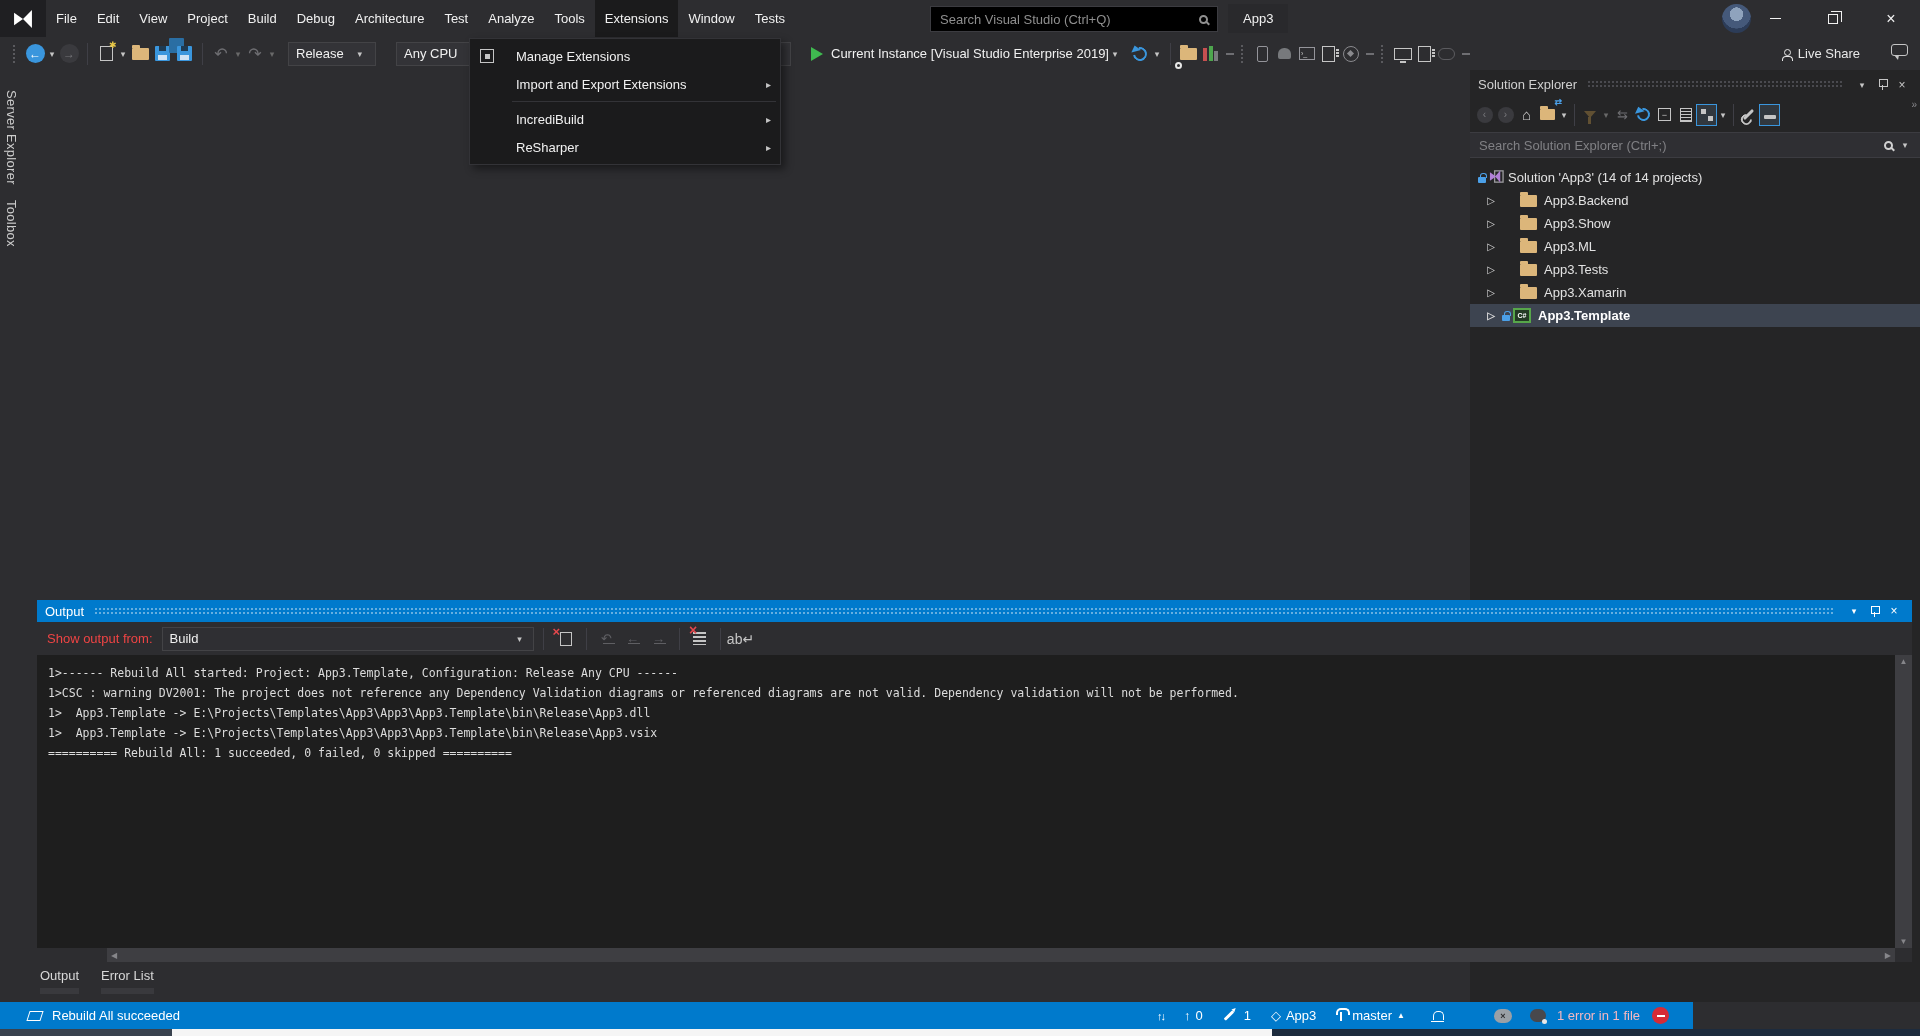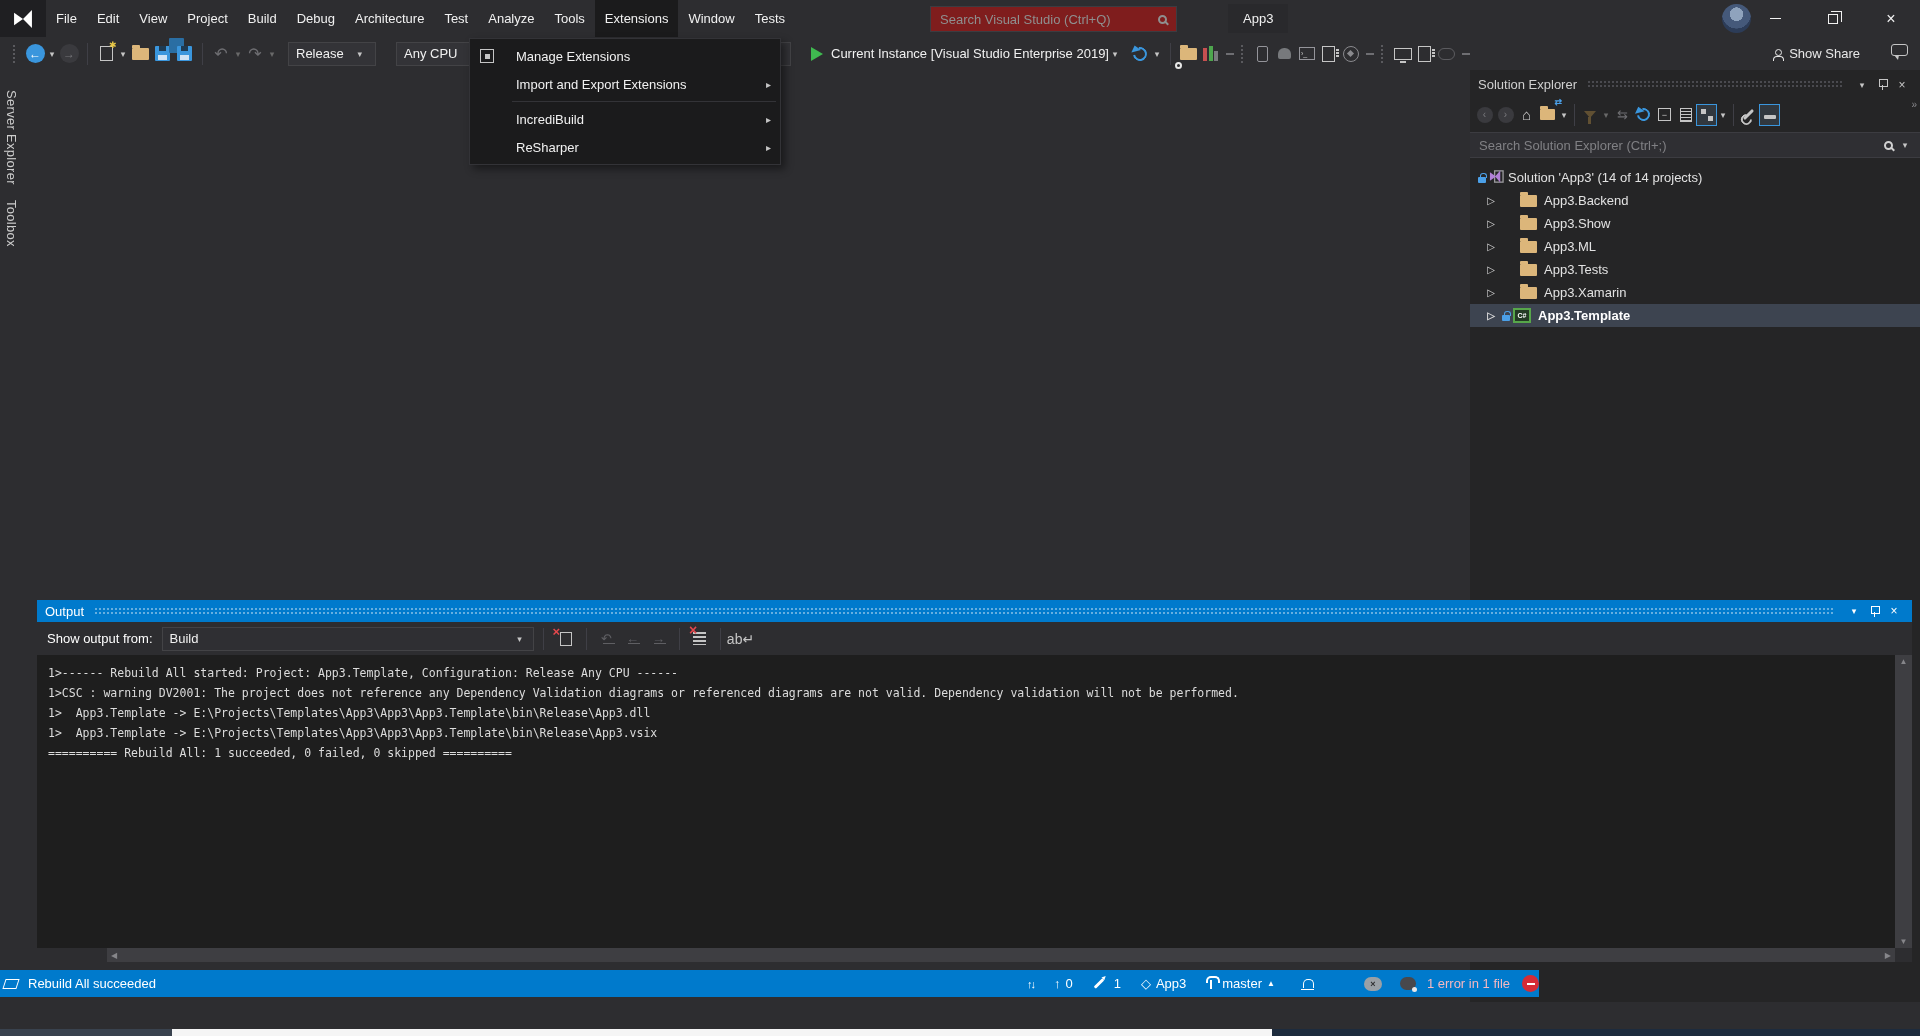--- a/index.html
+++ b/index.html
@@ -4,21 +4,21 @@
 <style>
   * { box-sizing: border-box; margin: 0; padding: 0; }
   html,body { width:1920px; height:1036px; background:#2d2d30; font-family:"Liberation Sans",sans-serif; overflow:hidden; }
   .window { position:relative; width:1920px; height:1036px; background:#2d2d30; color:#f1f1f1; }
 
   
   .titlebar { position:absolute; left:0; top:0; width:1920px; height:37px; background:#2d2d30; display:flex; align-items:center; }
   .vs-logo { width:46px; height:37px; display:flex; align-items:center; justify-content:center; background:#1f1f22; }
   .menu-item { padding:0 10px; height:37px; line-height:37px; font-size:13px; color:#f1f1f1; cursor:default; }
   .menu-item.active { background:#1b1b1c; }
-  .tb-search { position:absolute; left:930px; top:6px; width:247px; height:26px; background:#7f1d1d; border:1px solid #3c3c41; display:flex; align-items:center; padding:0 9px; }
+  .tb-search { position:absolute; left:930px; top:6px; width:288px; height:26px; background:#000000; border:1px solid #3c3c41; display:flex; align-items:center; padding:0 9px; }
   .tb-search .ph { flex:1; color:#8f8f8f; font-size:13px; white-space:nowrap; overflow:hidden; }
   .mag { width:9px; height:9px; border:2px solid #8f8f8f; border-radius:50%; position:relative; flex:none; }
   .mag::after { content:""; position:absolute; width:5px; height:2px; background:#8f8f8f; right:-4px; bottom:-2px; transform:rotate(45deg); }
   .mag.light { border-color:#d0d0d0; } .mag.light::after { background:#d0d0d0; }
   .app-title { position:absolute; left:1228px; top:4px; height:29px; padding:0 15px; background:#29292c; color:#f1f1f1; font-size:13px; display:flex; align-items:center; }
   .avatar { position:absolute; left:1722px; top:4px; width:29px; height:29px; border-radius:50%; background:radial-gradient(circle at 50% 35%, #8fa3bd 0 28%, #45597a 29% 60%, #2c3c58 61%); }
   .win-controls { position:absolute; right:0; top:0; height:37px; display:flex; }
   .win-btn { width:58px; height:37px; display:flex; align-items:center; justify-content:center; color:#f1f1f1; }
   .min-glyph { width:11px; height:1px; background:#f1f1f1; display:block; }
   .restore-glyph { width:10px; height:10px; border:1px solid #f1f1f1; position:relative; display:block; }
@@ -124,21 +124,21 @@
   .folder-ic::before { content:""; position:absolute; left:0; top:-3px; width:8px; height:3px; background:#dcb67a; border-radius:1px 1px 0 0; }
   .csharp-ic { width:18px; height:15px; background:#243a24; border:2px solid #57a64a; color:#fff; font-size:7px; font-weight:bold; display:flex; align-items:center; justify-content:center; margin-right:7px; flex:none; }
 
   
   .output { position:absolute; left:37px; top:600px; width:1875px; height:362px; background:#252526; }
   .out-title { height:22px; background:#007acc; display:flex; align-items:center; padding:0 8px; color:#ffffff; font-size:13px; }
   .out-title .dots { flex:1; height:9px; margin:0 10px; background-image:radial-gradient(rgba(255,255,255,.4) 1px, transparent 1.2px); background-size:4px 4px; }
   .out-title .ti-btn { color:#fff; }
   .out-title .pin::before { border-color:#fff; } .out-title .pin::after { background:#fff; }
   .out-toolbar { height:33px; display:flex; align-items:center; padding:0 10px; background:#2d2d30; }
-  .out-toolbar .lbl { font-size:13px; color:#ffffff; margin-right:9px; }
+  .out-toolbar .lbl { font-size:13px; color:#ef4444; margin-right:9px; }
   .out-combo { width:372px; height:24px; background:#2f2f33; border:1px solid #434346; display:flex; align-items:center; padding:0 7px; font-size:13px; color:#f1f1f1; }
   .out-combo .dd { margin-left:auto; }
   .oti { display:flex; align-items:center; justify-content:center; width:26px; height:24px; flex:none; }
   .ic-findmsg { width:12px; height:14px; border:1.5px solid #c5c5c5; position:relative; }
   .ic-findmsg::after { content:"×"; position:absolute; left:-8px; top:-9px; color:#e5484d; font-size:13px; font-weight:bold; }
   .dim-arrow { color:#5f5f63; font-size:13px; }
   .underbar { position:relative; }
   .underbar::after { content:""; position:absolute; left:2px; bottom:2px; width:12px; height:1.5px; background:#5f5f63; }
   .clear-ic { width:13px; height:13px; background-image:linear-gradient(#c5c5c5 2px, transparent 2px); background-size:100% 4px; position:relative; }
   .clear-ic::after { content:"×"; position:absolute; left:-4px; top:-10px; color:#e5484d; font-size:14px; font-weight:bold; }
@@ -151,21 +151,21 @@
   .hscroll .track { position:absolute; left:70px; right:0; top:0; height:14px; background:#3e3e42; display:flex; align-items:center; padding:0 4px; justify-content:space-between; }
   .hscroll span { color:#86868a; font-size:8px; }
   .scroll-corner { position:absolute; right:0; bottom:0; width:17px; height:14px; background:#2d2d30; }
 
   
   .bottom-tabs { position:absolute; left:40px; top:968px; display:flex; gap:22px; }
   .btab { font-size:13px; color:#d8d8d8; text-align:left; }
   .btab .tabbar { margin-top:5px; height:6px; background:#39393d; }
 
   
-  .statusbar { position:absolute; left:0; top:970px; width:1539px; height:27px; background:#007acc; display:flex; align-items:center; color:#ffffff; font-size:13px; padding:0 0; }
+  .statusbar { position:absolute; left:0; top:1002px; width:1693px; height:27px; background:#007acc; display:flex; align-items:center; color:#ffffff; font-size:13px; padding:0 24px; }
   .blocks-ic { width:14px; height:10px; border:1.5px solid #fff; transform:skewX(-18deg); margin:0 10px 0 4px; }
   .sb-right { margin-left:auto; display:flex; align-items:center; gap:8px; }
   .sb-group { display:flex; align-items:center; gap:5px; padding:0 6px; }
   .arrows-ic { font-size:11px; letter-spacing:-2px; font-weight:bold; }
   .pencil { width:12px; height:3px; background:#fff; border-radius:1px; transform:rotate(-45deg); position:relative; }
   .pencil::after { content:""; position:absolute; right:-4px; top:-1px; border-top:2.5px solid transparent; border-bottom:2.5px solid transparent; border-left:4px solid #fff; }
   .diamond { font-size:13px; position:relative; }
   .branch-ic { width:11px; height:13px; position:relative; }
   .branch-ic::before { content:""; position:absolute; left:4px; top:3px; width:2px; height:9px; background:#fff; }
   .branch-ic::after { content:""; position:absolute; left:0px; top:-1px; width:10px; height:5px; border:2px solid #fff; border-bottom:none; border-radius:5px 5px 0 0; }
@@ -319,21 +319,21 @@
       </span>
     <span class="tbi">
         <span class="tablet-lines"></span>
       </span>
     <span class="tbi">
         <span class="dev dim" style="width:17px;height:12px;border-radius:6px"></span>
       </span>
     <span class="dash"></span>
     <div class="live-share">
       <span class="person"></span>
-      <span>Show Share</span>
+      <span>Live Share</span>
     </div>
     <span class="feedback"></span>
   </div>
 
   <div class="menu-popup">
     <div class="mp-item">
       <span class="mp-icon">
           <i></i>
         </span>
       <span>Manage Extensions</span>

